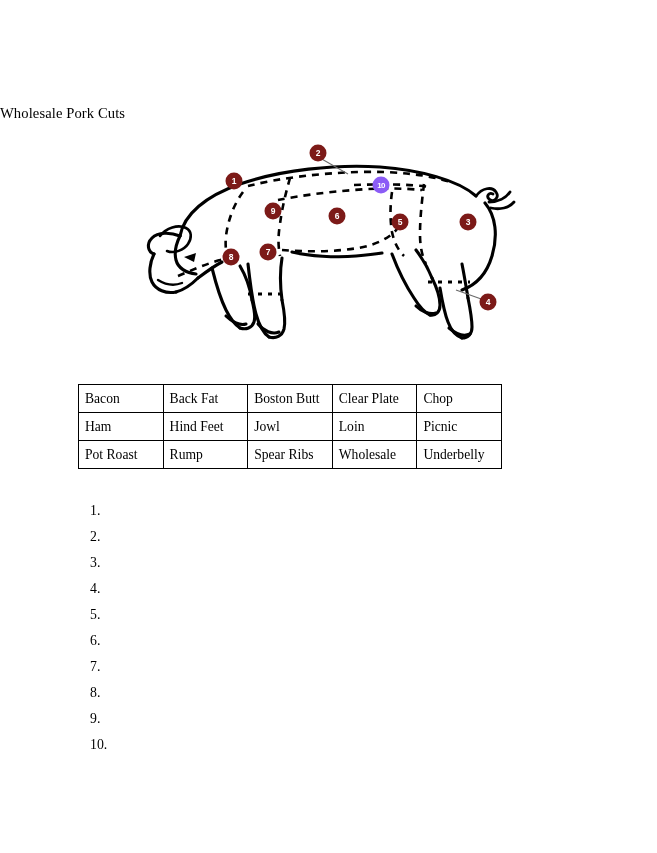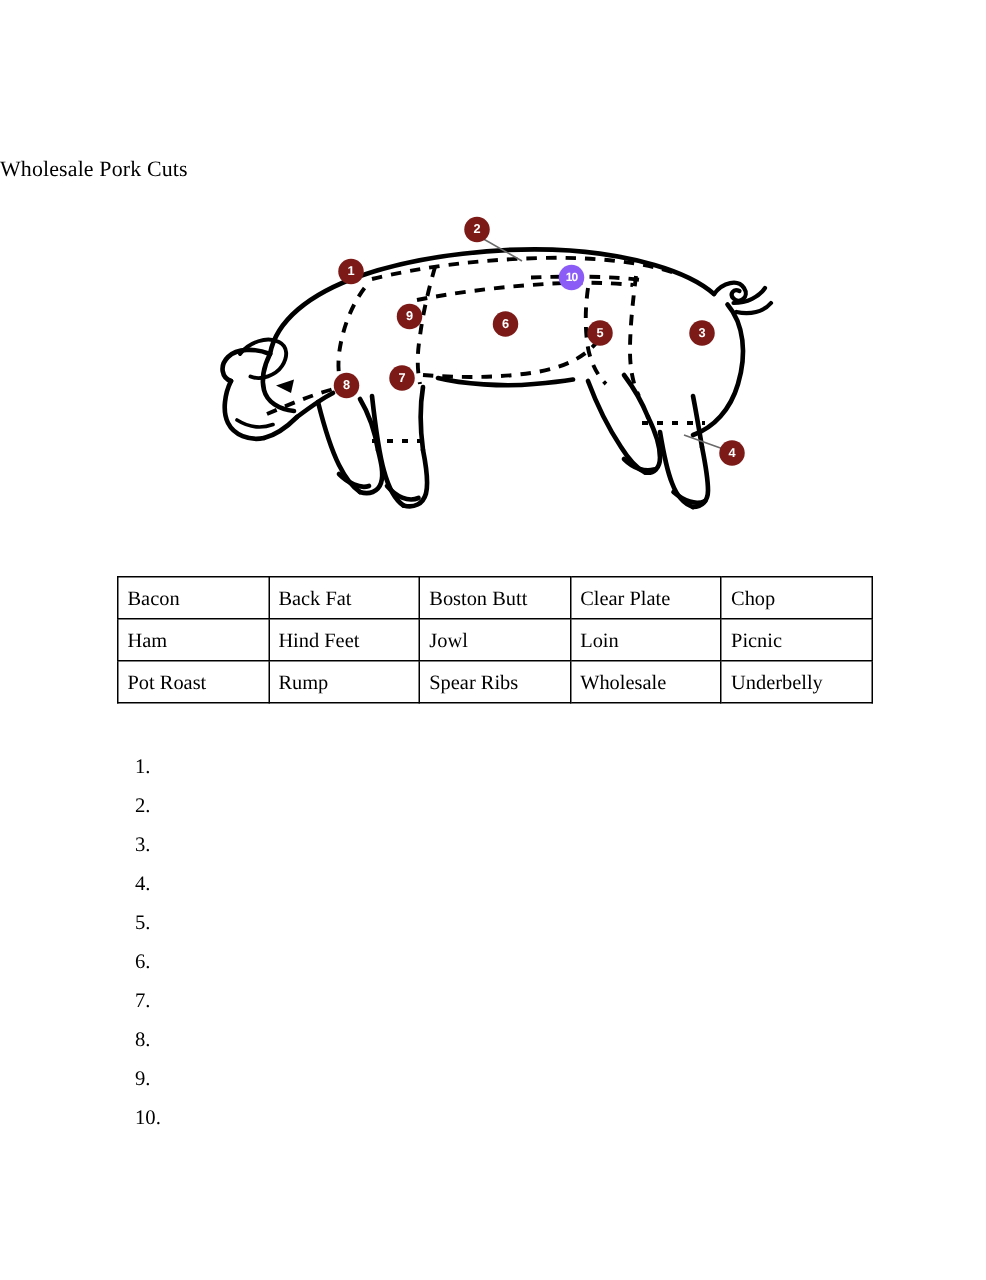--- a/index.html
+++ b/index.html
@@ -79,21 +79,21 @@
     font-size: 14.4px;
     line-height: 18px;
     white-space: nowrap;
   }
 
   
   .wordbank {
     position: absolute;
     left: 78px;
     top: 384px;
-    width: 504px;
+    width: 424px;
     border-collapse: collapse;
     table-layout: fixed;
   }
   .wordbank td {
     border: 1px solid #000000;
     height: 25px;
     padding: 1px 0 1px 6px;
     font-size: 13.6px;
     line-height: 16px;
     vertical-align: middle;

